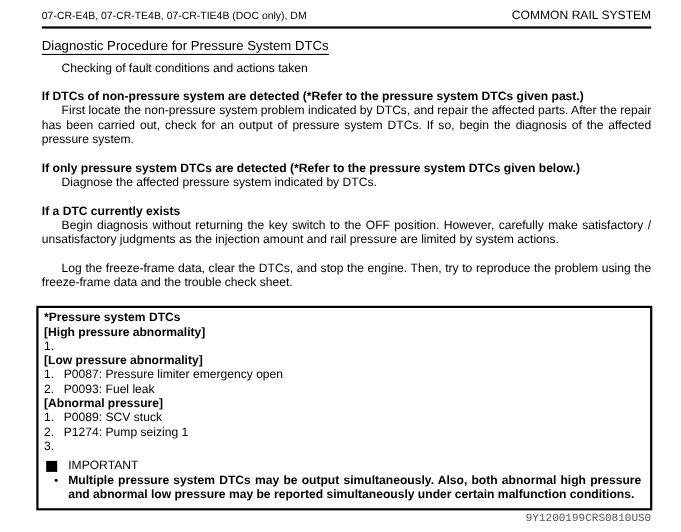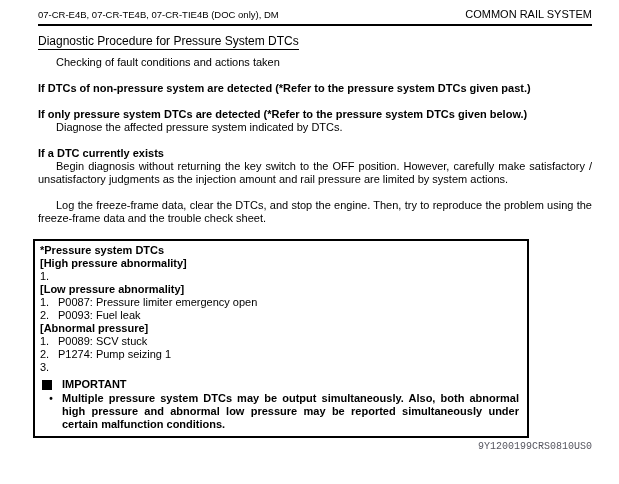--- a/index.html
+++ b/index.html
@@ -31,35 +31,35 @@
   .sec-b {
     font-size: 11px; line-height: 13px;
     text-align: justify;
     text-indent: 18px;
     margin: 0;
   }
 
   .dtc-box {
     margin-top: 14px;
     margin-left: -5px;
-    width: 496px;
+    width: 560px;
     box-sizing: border-box;
     border: 2px solid #000;
     padding: 3px 8px 5px 5px;
   }
   .box-line { font-size: 11px; line-height: 13px; }
   .box-line.bold { font-weight: bold; }
   .box-item { display: flex; }
   .box-item .num { width: 18px; flex: 0 0 18px; }
   .important-row { display: flex; align-items: center; margin-top: 4px; }
   .sq-icon {
     width: 10px; height: 10px; background: #000;
     flex: 0 0 10px; margin-left: 2px;
   }
-  .important-label { font-weight: bold; font-size: 11px; margin-left: 10px; line-height: 13px; }
+  .important-label { font-weight: normal; font-size: 11px; margin-left: 10px; line-height: 13px; }
   .bullet-row { display: flex; margin-top: 1px; }
   .bullet-glyph { flex: 0 0 22px; text-align: center; font-size: 10px; line-height: 13px; font-weight: bold; }
   .bullet-text { font-weight: bold; font-size: 11px; line-height: 13px; text-align: justify; }
 
   .footer {
     margin-top: 3px;
     text-align: right;
     font-family: "Liberation Mono", monospace;
     font-size: 10px; letter-spacing: 0;
     color: #55555f;
@@ -74,20 +74,21 @@
 </div>
 <hr class="hdr-rule">
 
 <div>
   <span class="page-title">Diagnostic Procedure for Pressure System DTCs</span>
 </div>
 <div class="intro">Checking of fault conditions and actions taken</div>
 
 <div class="section">
   <div class="sec-h">If DTCs of non-pressure system are detected (*Refer to the pressure system DTCs given past.)</div>
+  <p class="sec-b">First locate the non-pressure system problem indicated by DTCs, and repair the affected parts. After the repair has been carried out, check for an output of pressure system DTCs. If so, begin the diagnosis of the affected pressure system.</p>
 </div>
 
 <div class="section">
   <div class="sec-h">If only pressure system DTCs are detected (*Refer to the pressure system DTCs given below.)</div>
   <p class="sec-b">Diagnose the affected pressure system indicated by DTCs.</p>
 </div>
 
 <div class="section">
   <div class="sec-h">If a DTC currently exists</div>
   <p class="sec-b">Begin diagnosis without returning the key switch to the OFF position. However, carefully make satisfactory / unsatisfactory judgments as the injection amount and rail pressure are limited by system actions.</p>

